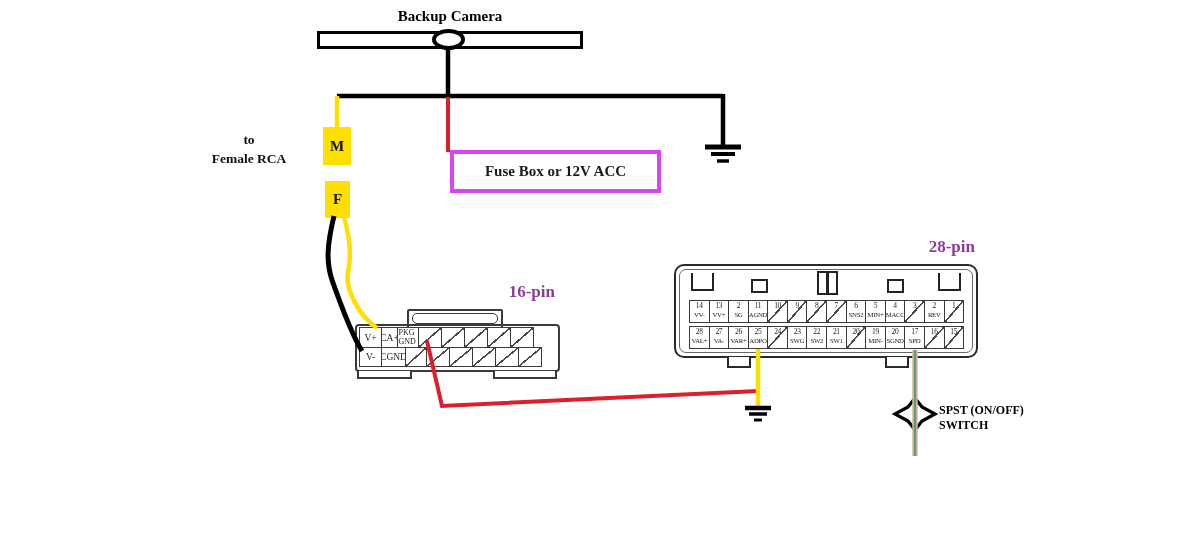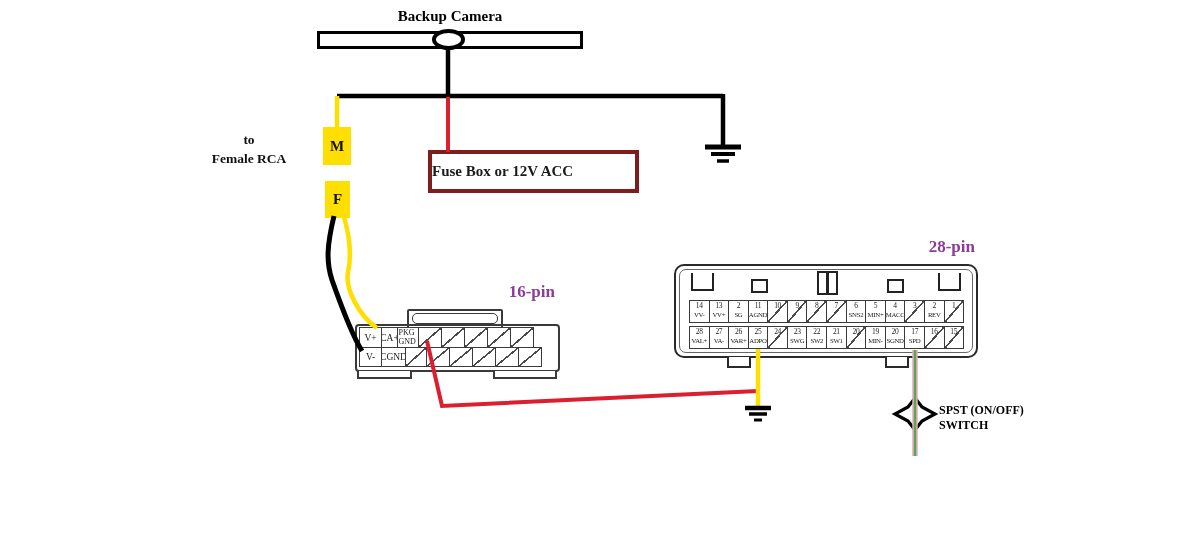--- a/index.html
+++ b/index.html
@@ -7,22 +7,22 @@
     position:relative;width:1200px;height:546px;background:#fff;overflow:hidden;
     font-family:Liberation Serif, serif;
     padding-left:32px;
   }
   .abs{position:absolute;box-sizing:border-box;}
   
   #camera-title{left:317px;top:8px;width:266px;text-align:center;font-size:15px;font-weight:bold;color:#000;}
   #camera-bar{left:317px;top:31px;width:266px;height:18px;border:3px solid #000;background:#fff;}
   #camera-lens{left:432px;top:29px;width:33px;height:21px;border:4px solid #000;border-radius:50%;background:#fff;}
   
-  #fuse-box{left:428px;top:150px;width:211px;height:43px;border:4px solid #7f1d1d;background:#fff;
-    display:flex;align-items:center;justify-content:flex-start;font-size:15px;font-weight:bold;color:#1a1a1a;}
+  #fuse-box{left:450px;top:150px;width:211px;height:43px;border:4px solid #d946ef;background:#fff;
+    display:flex;align-items:center;justify-content:center;font-size:15px;font-weight:bold;color:#1a1a1a;}
   
   #rca-label{left:170px;top:130px;width:158px;text-align:center;font-size:13.5px;font-weight:bold;line-height:19px;color:#111;}
   .rcabox{background:var(--wire-yellow);display:flex;align-items:center;justify-content:center;
     font-weight:bold;font-size:15px;color:#111;}
   #m-box{left:323px;top:127px;width:28px;height:38px;}
   #f-box{left:325px;top:181px;width:25px;height:37px;}
   
   .conn-label{font-size:17px;font-weight:bold;color:var(--connector-label);text-align:right;}
   #label-16pin{left:453px;top:282px;width:102px;}
   #label-28pin{left:872px;top:237px;width:103px;}

